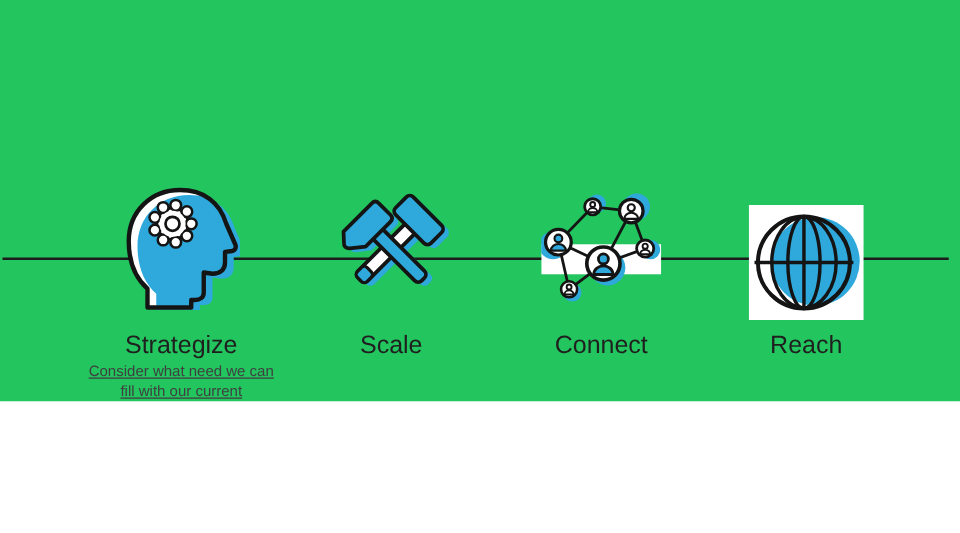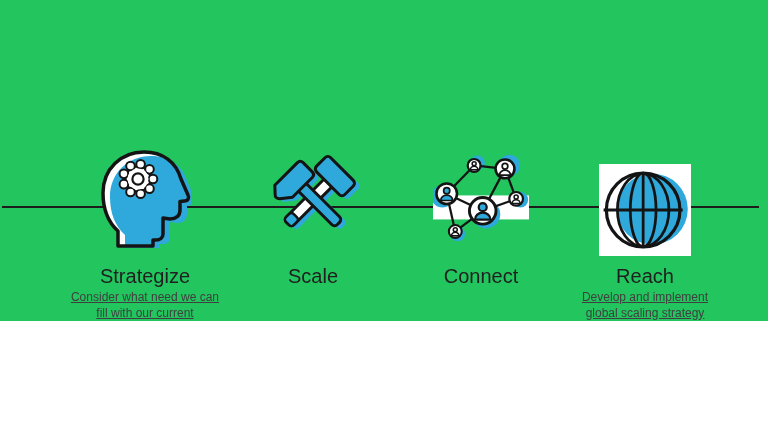--- a/index.html
+++ b/index.html
@@ -181,17 +181,15 @@
         <circle class="wht" cx="48" cy="50" r="40"></circle>
         <circle class="acc" cx="58" cy="49" r="38.5"></circle>
         <circle class="nofill ink" stroke-width="3.5" cx="48" cy="50" r="40"></circle>
         <line class="ink" stroke-width="3" x1="48" y1="10" x2="48" y2="90"></line>
         <line class="ink" stroke-width="3" x1="5" y1="50" x2="91" y2="50"></line>
         <ellipse class="nofill ink" stroke-width="3" cx="48" cy="50" rx="14" ry="40"></ellipse>
         <ellipse class="nofill ink" stroke-width="3" cx="48" cy="50" rx="28" ry="39.5"></ellipse>
       </svg>
     </div>
     <div class="step-title">Reach</div>
-    <div class="step-desc">Develop and implement
-global scaling strategy</div>
   </div>
 
 </div>
 
 </body></html>

